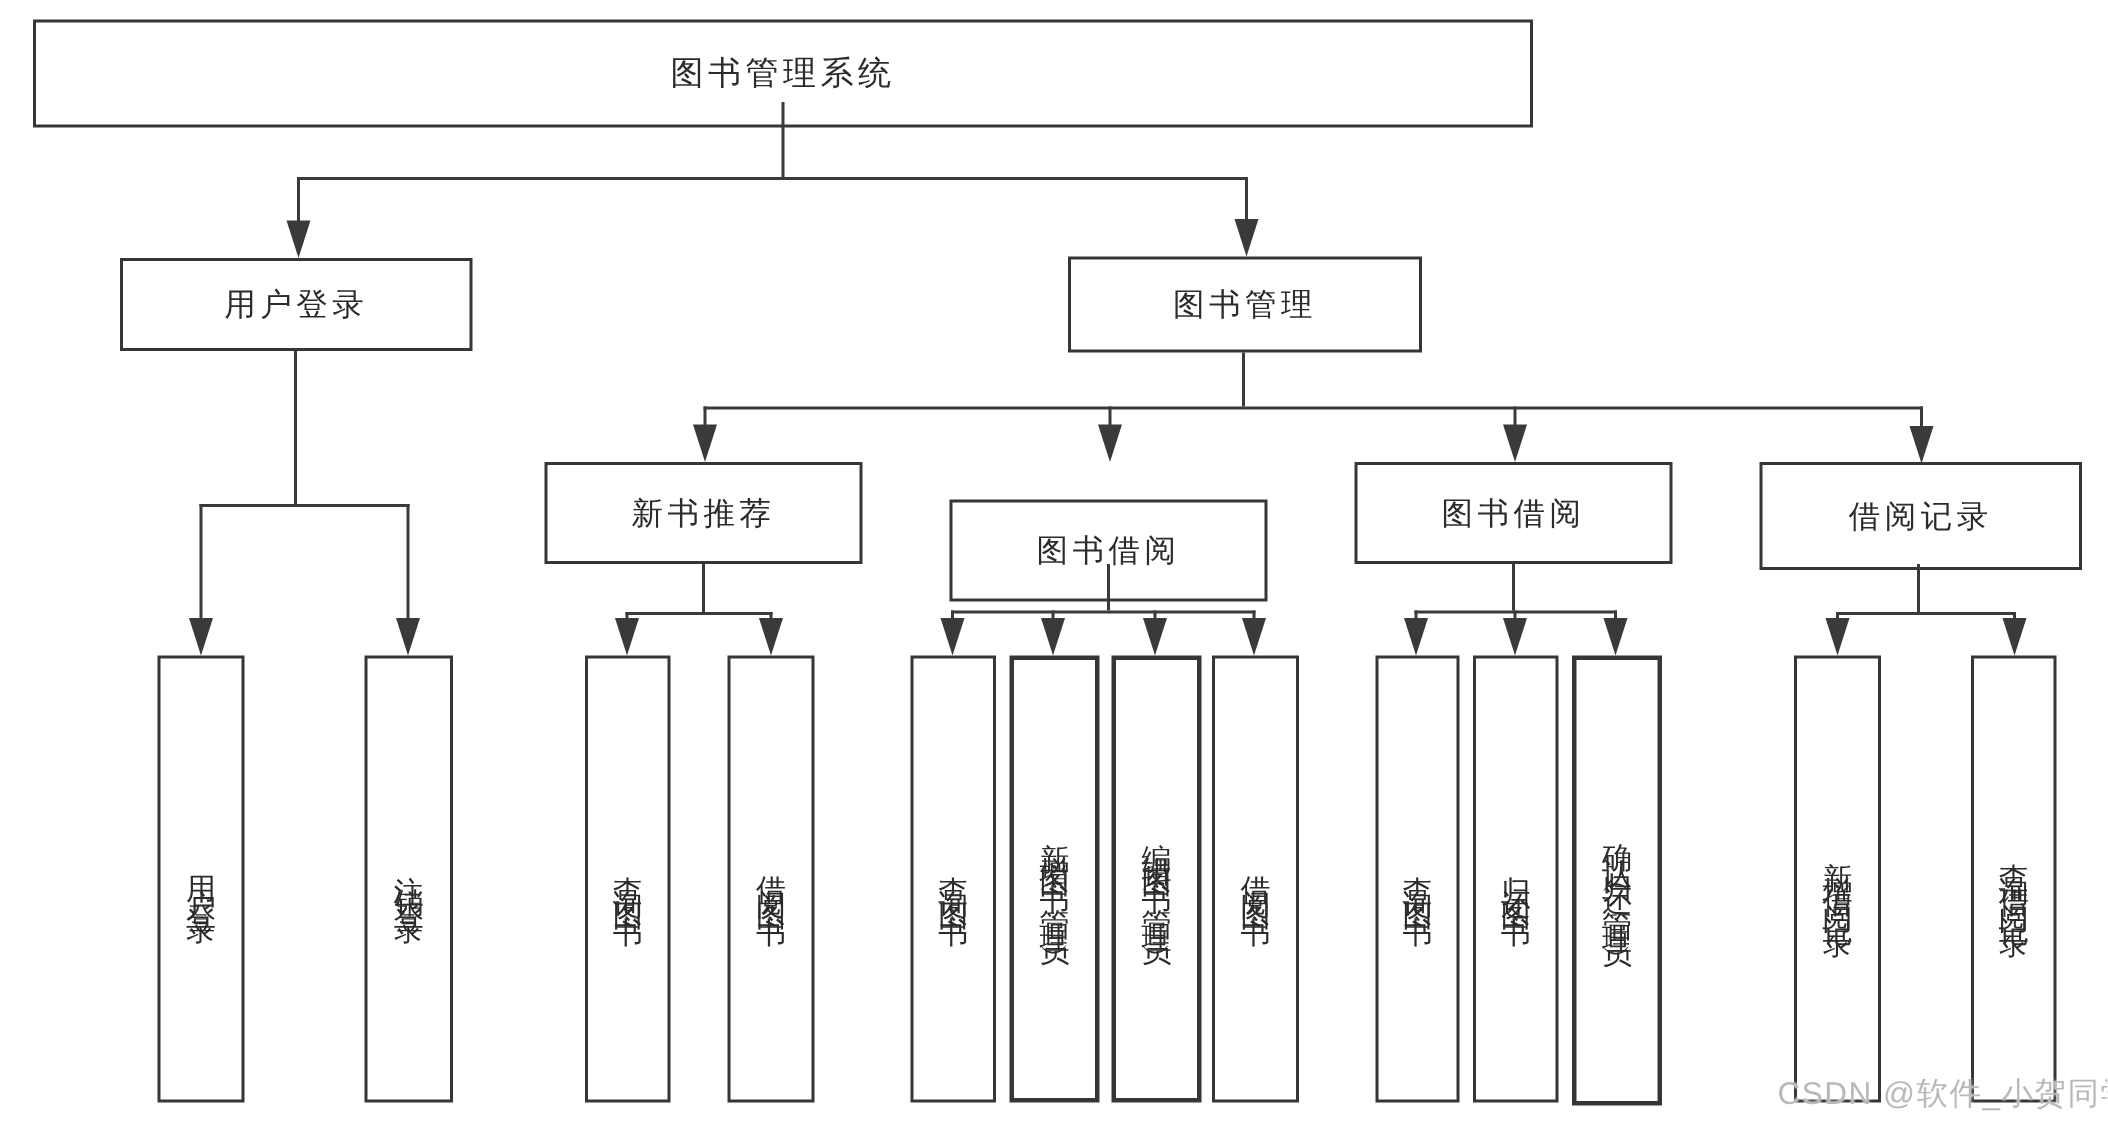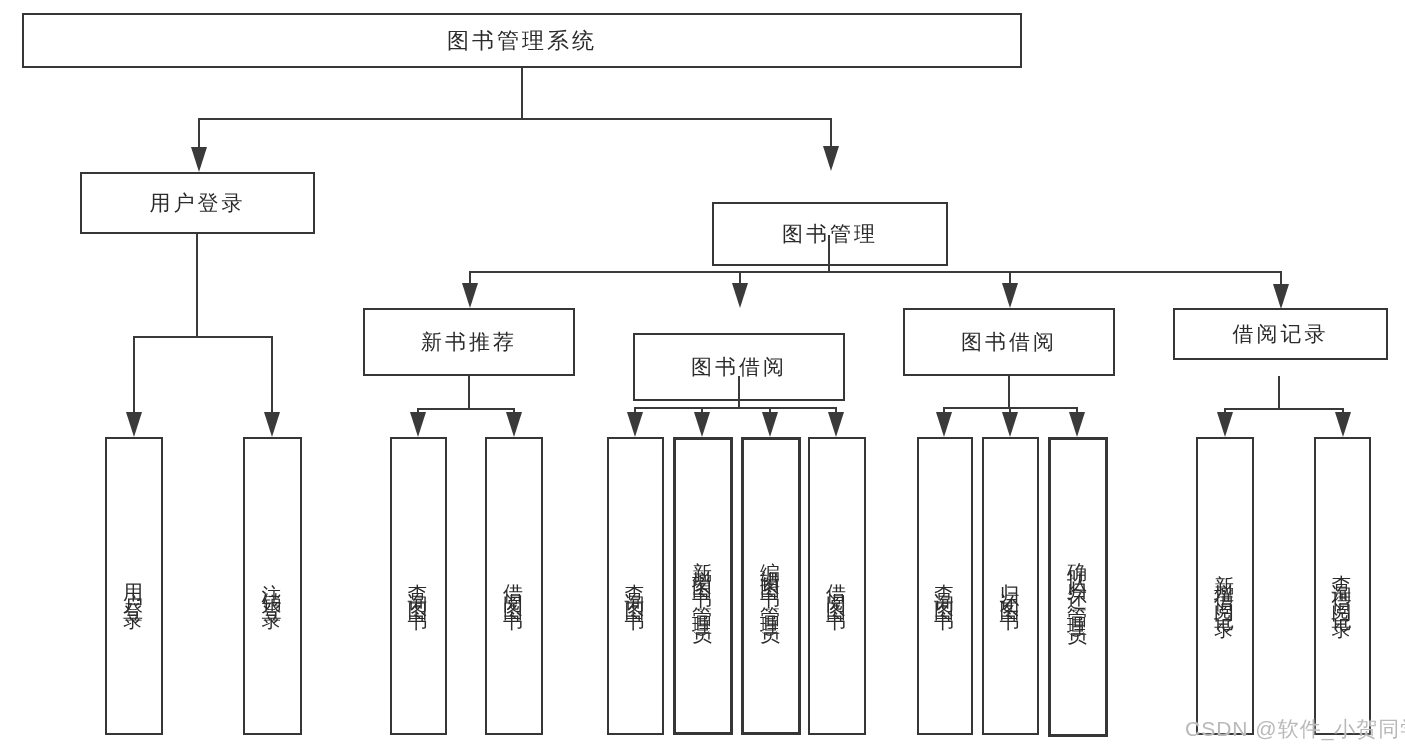--- a/index.html
+++ b/index.html
@@ -59,29 +59,29 @@
     letter-spacing: 1px;
     text-shadow: 0 0 2px #ffffff;
     white-space: nowrap;
   }
 </style>
 </head>
 <body>
 
 <div class="canvas">
 
-  <div class="node root" style="left:22px; top:13px; width:1000px; height:55px;">图书管理系统</div>
+  <div class="node root" style="left:22px; top:13px; width:1000px; height:72px;">图书管理系统</div>
 
   <div class="node" style="left:80px; top:172px; width:235px; height:62px;">用户登录</div>
-  <div class="node" style="left:712px; top:171px; width:236px; height:64px;margin-top:31px;">图书管理</div>
+  <div class="node" style="left:712px; top:171px; width:236px; height:64px;">图书管理</div>
 
   <div class="node" style="left:363px; top:308px; width:212px; height:68px;">新书推荐</div>
   <div class="node" style="left:633px; top:308px; width:212px; height:68px;margin-top:25px;">图书借阅</div>
   <div class="node" style="left:903px; top:308px; width:212px; height:68px;">图书借阅</div>
-  <div class="node" style="left:1173px; top:308px; width:215px; height:52px;">借阅记录</div>
+  <div class="node" style="left:1173px; top:308px; width:215px; height:72px;">借阅记录</div>
 
   <div class="node v" style="left:105px; top:437px; width:58px; height:298px;">用户登录</div>
   <div class="node v" style="left:243px; top:437px; width:59px; height:298px;">注销登录</div>
 
   <div class="node v" style="left:390px; top:437px; width:57px; height:298px;">查询图书</div>
   <div class="node v" style="left:485px; top:437px; width:58px; height:298px;">借阅图书</div>
 
   <div class="node v" style="left:607px; top:437px; width:57px; height:298px;">查询图书</div>
   <div class="node v thick" style="left:673px; top:437px; width:60px; height:298px;">新增图书（管理员）</div>
   <div class="node v thick" style="left:741px; top:437px; width:60px; height:298px;">编辑图书（管理员）</div>

